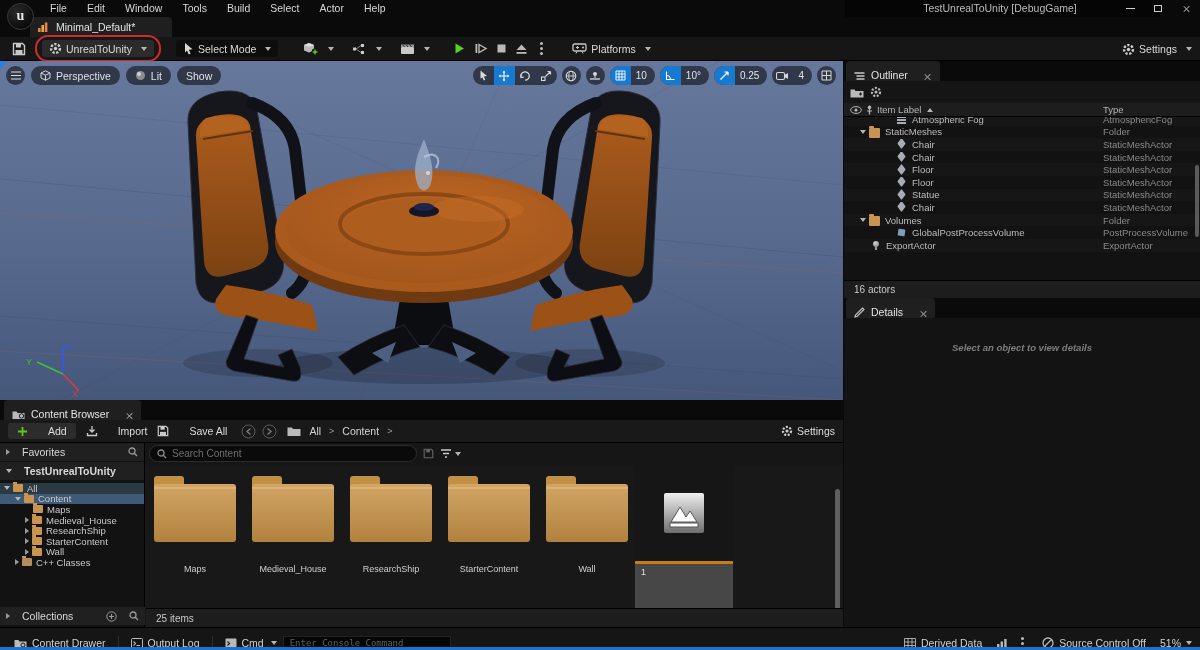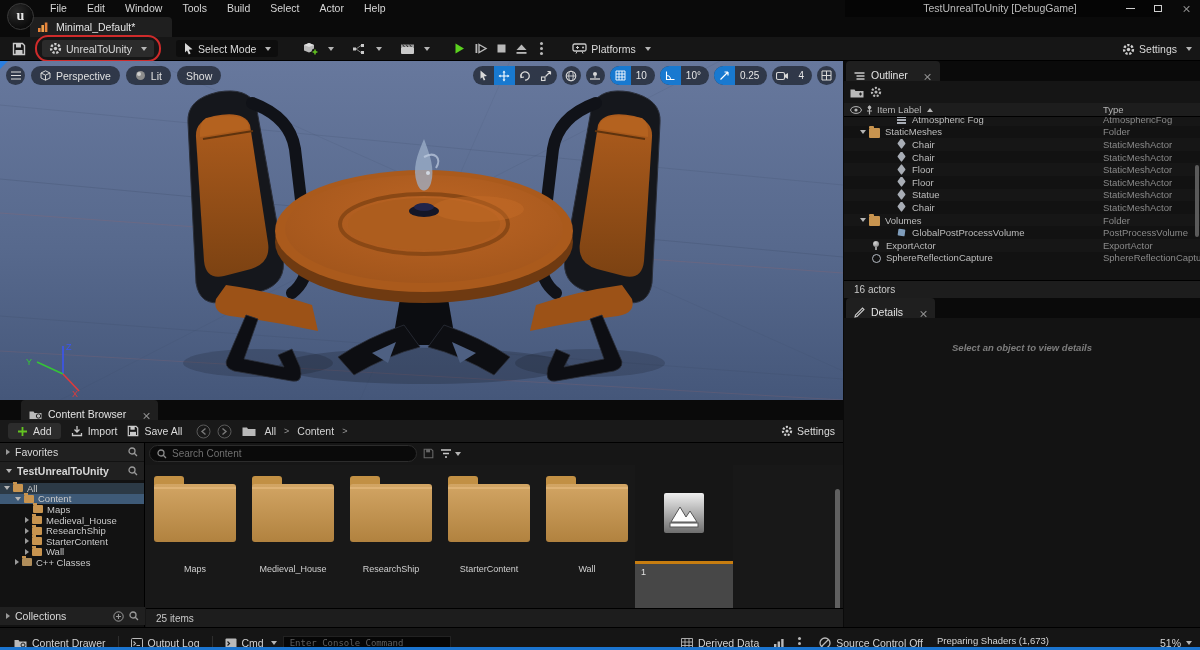--- a/index.html
+++ b/index.html
@@ -96,28 +96,28 @@
   .oic.volume::before { content:""; position:absolute; left:2px; top:1px; width:7px; height:7px; background:#7f9dbb; border:1px solid #5b7democrat; transform:rotate(8deg); border-radius:1px; }
   .oic.sphere::before { content:""; position:absolute; left:2px; top:1px; width:7px; height:7px; border-radius:50%; border:1.4px solid #b5bac2; }
   .ol-footer { height:18px; background:#1d1d1d; border-top:1px solid #000; display:flex; align-items:center; padding-left:10px; color:#c9c9c9; font-size:10px; }
   .ol-scroll { position:absolute; right:1px; top:165px; width:4px; height:72px; background:#5a5a5a; border-radius:2px; z-index:4; }
   .details-body { height:309px; background:#131313; display:flex; justify-content:center; padding-top:24px; }
   .details-empty { color:#7d7d7d; font-style:italic; font-size:9.5px;font-weight:bold; }
 
   
   .cbrowser { position:absolute; left:0; top:400px; width:843px; height:227px; background:#141414; }
   .cb-toolbar { height:23px; background:#191919; border-bottom:1px solid #000; display:flex; align-items:center; padding:0 8px; gap:10px; position:relative; }
-  .cb-btn { display:flex; align-items:center; gap:5px; color:#dcdcdc; }
+  .cb-btn { display:flex; align-items:center; gap:20px; color:#dcdcdc; }
   .add-btn { background:#2c2c2c; border-radius:3px; padding:2px 9px; }
   .crumb { display:flex; align-items:center; gap:8px; color:#d2d2d2; }
   .crumb .c-sep { color:#9a9a9a; font-size:9px; }
   .cb-settings { position:absolute; right:8px; display:flex; align-items:center; gap:4px; color:#dadada; }
   .cb-body { position:absolute; left:0; top:43px; width:843px; bottom:0; display:flex; }
   .cb-side { width:145px; background:#121212; border-right:1px solid #000; position:relative; }
-  .side-hdr { height:18px; background:#202020; display:flex; align-items:center; padding:0 6px; gap:5px; color:#d8d8d8; margin-bottom:1px; }
+  .side-hdr { height:18px; background:#202020; display:flex; align-items:center; padding:0 6px; gap:12px; color:#d8d8d8; margin-bottom:1px; }
   .side-hdr .grow { flex:1; }
   .tree { padding-top:2px; }
   .trow { height:10.6px; display:flex; align-items:center; font-size:9.5px; color:#c9c9c9; white-space:nowrap; }
   .trow .fold { width:10px; height:8px; background:#c8944f; border-radius:1px; position:relative; margin-right:4px; flex:none; }
   .trow .fold::before { content:""; position:absolute; left:0; top:-2px; width:4px; height:2px; background:#c8944f; }
   .trow.sel-dim { background:#2c3a46; }
   .trow.sel { background:#3e5a77; }
   .collections-hdr { position:absolute; left:0; bottom:1px; width:145px; }
   .cb-main { flex:1; position:relative; background:#161616; }
   .cb-search { height:21px; display:flex; align-items:center; gap:6px; padding:2px 6px 2px 4px; }
@@ -581,27 +581,20 @@
             </div>
             <div class="typ">PostProcessVolume</div>
           </div>
         <div class="olrow">
             <div class="lbl ind1">
               <div class="oic actor"></div>
               <span>ExportActor</span>
             </div>
             <div class="typ">ExportActor</div>
           </div>
-        <div class="olrow">
-            <div class="lbl ind1">
-              <div class="oic sphere"></div>
-              <span>SphereReflectionCapture</span>
-            </div>
-            <div class="typ">SphereReflectionCaptu</div>
-          </div>
       </div>
       <div class="ol-scroll" style="top:48px;"></div>
     </div>
     <div class="ol-footer">
         <span>16 actors</span>
       </div>
 
     <div class="ptabrow">
       <div class="ptab">
         <svg width="11" height="11" viewBox="0 0 11 11">
@@ -611,21 +604,21 @@
         <div class="close-x"></div>
       </div>
     </div>
     <div class="details-body">
       <span class="details-empty">Select an object to view details</span>
     </div>
   </div>
 
   <div class="cbrowser">
     <div class="ptabrow" style="height:20px;">
-      <div class="ptab" style="margin-left:21px;">
+      <div class="ptab" style="margin-left:4px;">
         <svg width="13" height="10" viewBox="0 0 13 10">
           <path d="M0.5 1.5 h4 l1 1.5 h7 v6 h-12 z" fill="#b9b9b9"></path>
             <circle cx="9.5" cy="6" r="2.2" fill="none" stroke="#1d1d1d" stroke-width="1"></circle>
         </svg>
         <span class="label">Content Browser</span>
         <div class="close-x"></div>
       </div>
     </div>
     <div class="cb-toolbar">
       <div class="cb-btn add-btn">
@@ -888,26 +881,20 @@
           <rect x="8.2" y="1" width="2.4" height="9.5" fill="#b9b9b9"></rect>
       </svg>
       <div class="vdots"></div>
       <div class="sb-item">
         <svg width="12" height="12" viewBox="0 0 12 12">
           <circle cx="6" cy="6" r="5" fill="none" stroke="#b9b9b9" stroke-width="1.3"></circle>
             <path d="M2.5 9.5 L9.5 2.5" stroke="#b9b9b9" stroke-width="1.3"></path>
         </svg>
         <span>Source Control Off</span>
       </div>
-      <div class="shader-box">
-        <span class="shader-txt">Preparing Shaders (1,673)</span>
-        <div class="pbar">
-          <div class="pfill" style="width: 46%;"></div>
-        </div>
-      </div>
       <div class="pct">
         <span>51%</span>
         <div class="chev"></div>
       </div>
     </div>
   </div>
   <div class="bottom-line"></div>
 
 </div>
 

